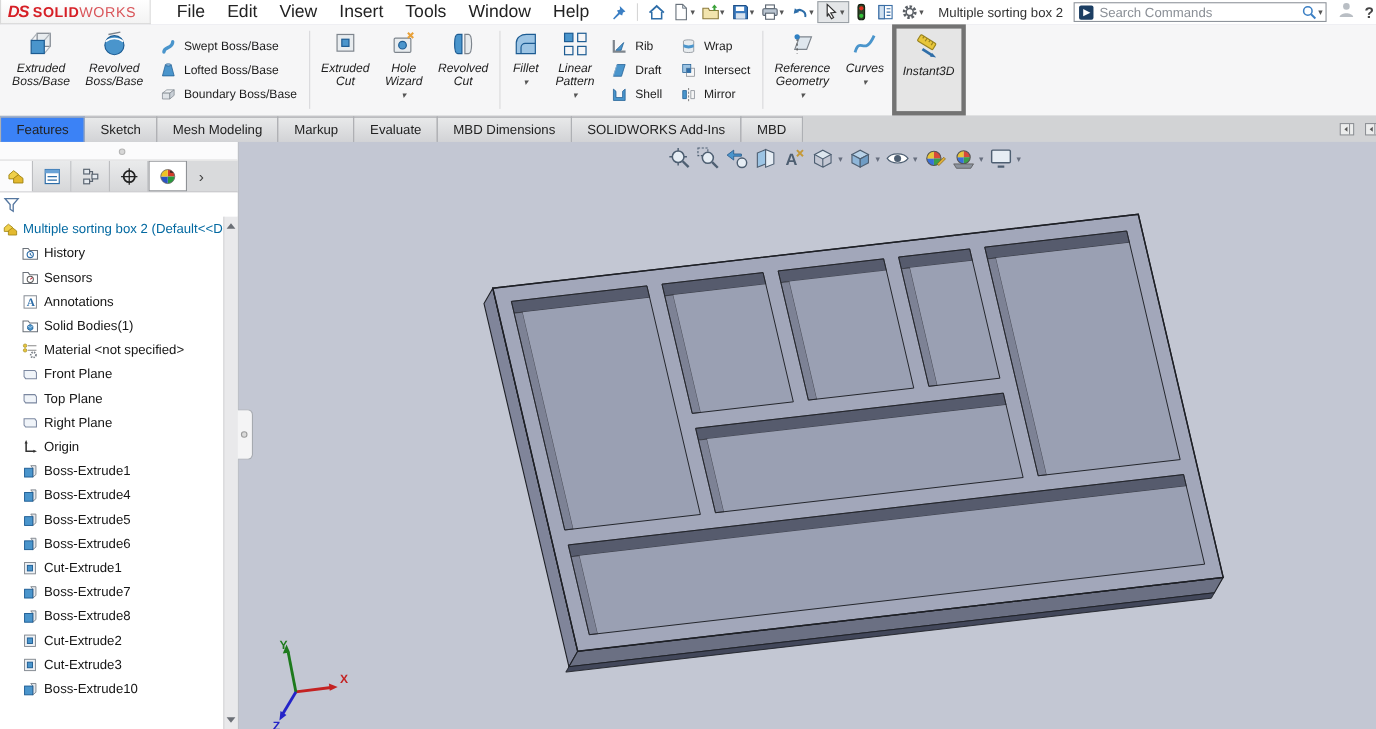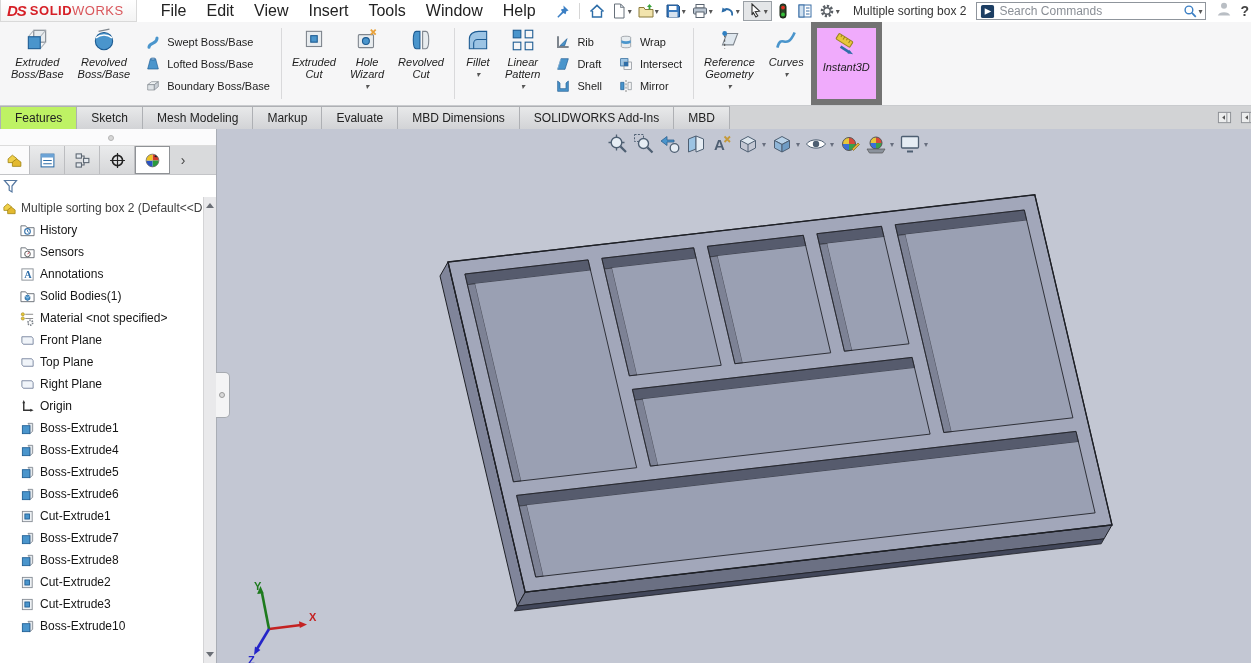--- a/index.html
+++ b/index.html
@@ -25,44 +25,44 @@
   #searchbox input { border:none; outline:none; flex:1; font-size:12px; color:#555; font-family:"Liberation Sans",sans-serif; min-width:0; }
   #searchbox input::placeholder { color:#8a8f96; }
   #user-icon { margin-right:8px; }
   #help-q { font-size:14px; color:#444; font-weight:bold; margin-right:2px; }
 
   
   #ribbon { position:absolute; top:22px; left:0; right:0; height:84px; background:#f6f6f7; display:flex; align-items:stretch; padding-left:4px; border-bottom:1px solid #c9cbce; }
   .rlarge { display:flex; flex-direction:column; align-items:center; padding:5px 7px 1px; font-size:11px; line-height:12px; text-align:center; color:#1d1d1d; white-space:pre-line; cursor:default;font-style:italic; }
   .rlarge svg { margin-bottom:3px; flex:0 0 auto; }
   .rlarge .rcaret { font-size:8px; color:#555; margin-top:1px; }
-  .rlarge.pressed { background:#f0abfc; border:6px solid #737373; padding:4px 6px 0; }
+  .rlarge.pressed { background:#e5e5e5; border:4px solid #737373; padding:4px 6px 0; }
   .rcol { display:flex; flex-direction:column; justify-content:center; padding:0 8px; }
   .rsmall { display:flex; align-items:center; height:22px; font-size:11px; color:#1d1d1d; white-space:nowrap; cursor:default; }
   .rsmall svg { margin-right:6px; }
   .rsep { width:1px; background:#d9d9db; margin:6px 3px; }
 
   
   #tabrow { position:absolute; top:106px; left:0; right:0; height:23px; background:#d2d3d5; display:flex; align-items:flex-end; padding-left:0; z-index:10; }
   .ctab { padding:0 14px; font-size:12px; color:#222; line-height:22px; background:linear-gradient(#e8e9ea,#d2d3d6); border:1px solid #aeb0b4; border-bottom:none; margin-right:-1px; cursor:default; }
-  .ctab.active { background:#bef264; position:relative; z-index:2; }
+  .ctab.active { background:#3b82f6; position:relative; z-index:2; }
   #tab-collapse { position:absolute; right:8px; top:4px; display:flex; gap:8px; }
 
   
   #panel { position:absolute; top:129px; left:0; width:217px; bottom:0; background:#fff; border-right:1px solid #a9adb5; z-index:5; }
   #panel-grip { height:17px; border-bottom:1px solid #dcdcdc; position:relative; background:#fbfbfc; }
   #panel-grip .dot { position:absolute; left:50%; top:6px; width:6px; height:6px; border-radius:50%; background:#d7d7d7; border:1px solid #b5b5b5; }
   #panel-tabs { height:29px; display:flex; background:#d9dadc; border-bottom:1px solid #c3c4c7; }
   .ptab { flex:0 0 35px; display:flex; align-items:center; justify-content:center; border-right:1px solid #bcbdc0; background:linear-gradient(#eaebec,#d6d7d9); cursor:default; }
   .ptab.first { background:#fbfbfc; flex-basis:30px; }
   .ptab.selected { background:#ffffff; border:1px solid #8f9296; }
   .ptab.expander { flex:0 0 26px; border-right:none; background:none; font-size:14px; color:#444; }
   #filter-row { height:22px; display:flex; align-items:center; padding-left:3px; background:#fff; }
   #tree { position:absolute; top:68px; left:0; right:13px; bottom:0; overflow:hidden; background:#fff; }
-  #root-row { height:22px; display:flex; align-items:center; gap:4px; padding-left:2px; font-size:12px; color:#404040; white-space:nowrap; overflow:hidden; }
+  #root-row { height:22px; display:flex; align-items:center; gap:4px; padding-left:2px; font-size:12px; color:#0369a1; white-space:nowrap; overflow:hidden; }
   .trow { height:22px; display:flex; align-items:center; gap:5px; padding-left:20px; font-size:12px; color:#151515; white-space:nowrap; cursor:default; }
   #panel-scroll { position:absolute; top:68px; right:0; width:13px; bottom:0; background:#e9e9eb; border-left:1px solid #d4d4d6; }
   .scroll-arrow { position:absolute; left:2px; width:0; height:0; border-left:4px solid transparent; border-right:4px solid transparent; }
   #scroll-up { top:6px; border-bottom:5px solid #6b6f76; }
   #scroll-down { bottom:6px; border-top:5px solid #6b6f76; }
   #splitter-handle { position:absolute; left:216px; top:372px; width:14px; height:46px; background:#f4f4f5; border:1px solid #a6aab0; border-left:none; border-radius:0 5px 5px 0; z-index:6; }
   #splitter-handle .dot { position:absolute; left:3px; top:19px; width:6px; height:6px; border-radius:50%; background:#d9d9d9; border:1px solid #9b9b9b; }
 
   
   #viewport { position:absolute; top:129px; left:217px; right:0; bottom:0; background:#c3c7d3; overflow:hidden; }

